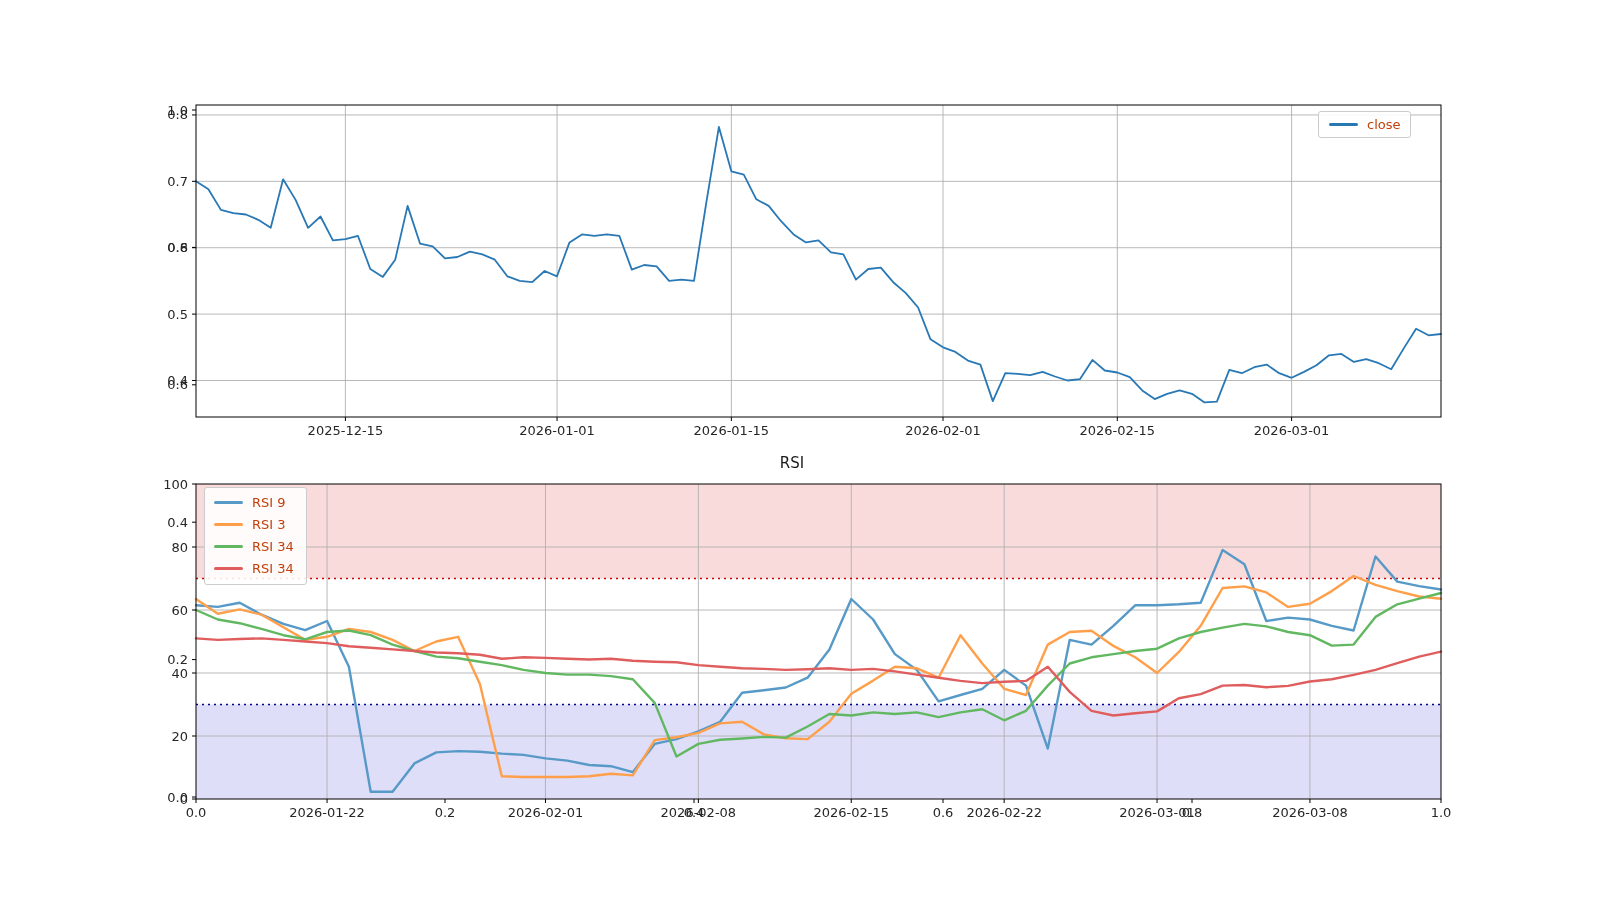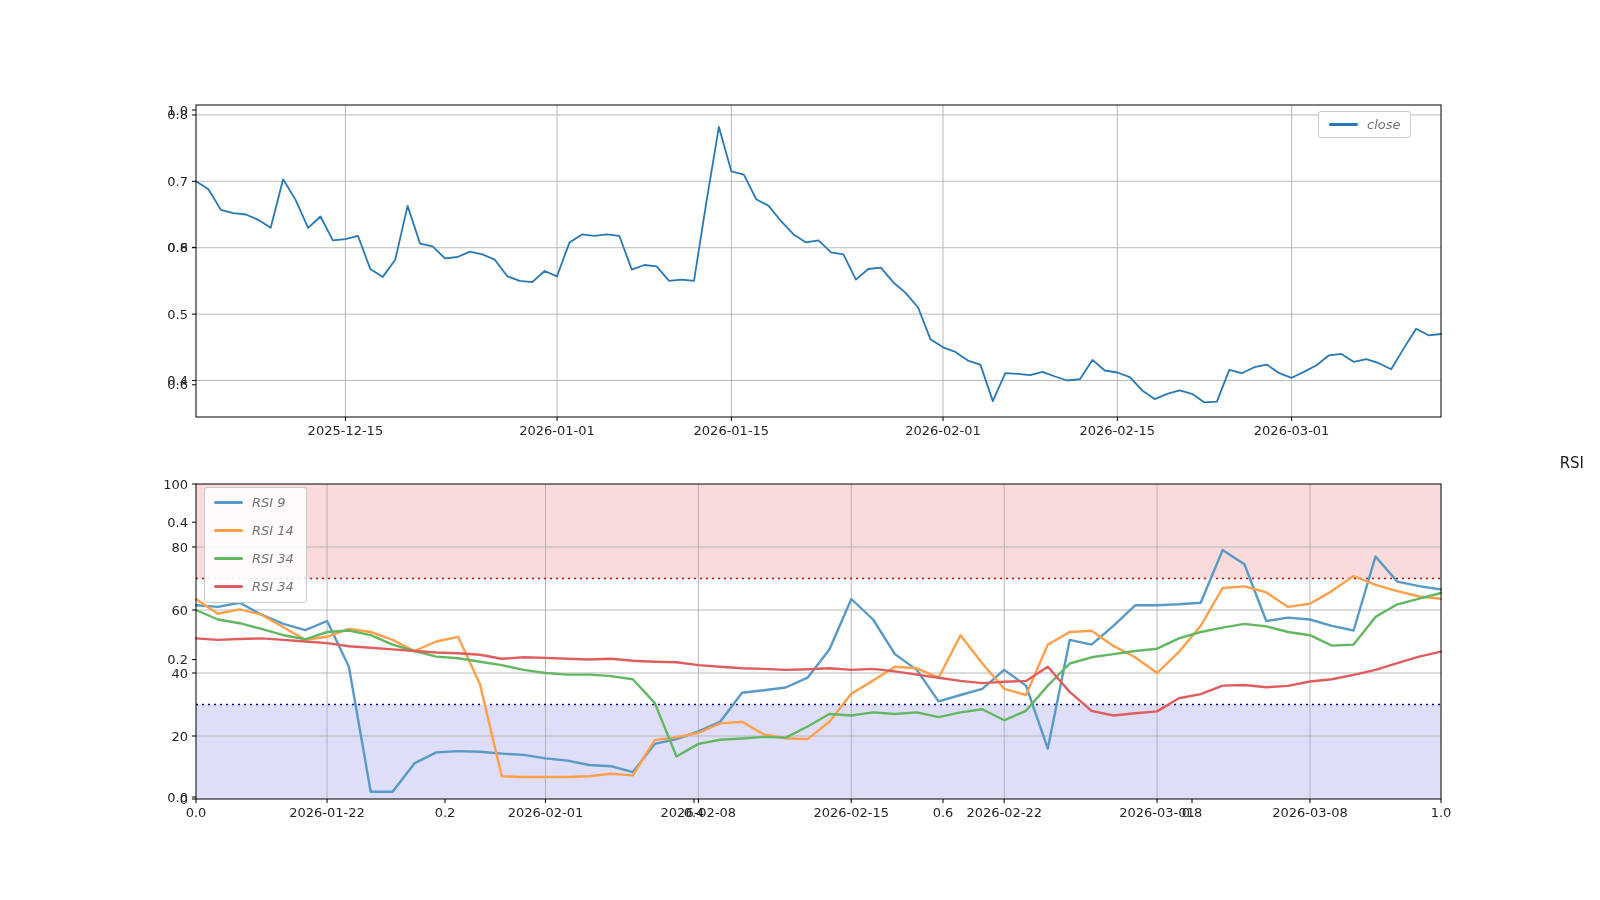--- a/index.html
+++ b/index.html
@@ -1,29 +1,29 @@
 <!DOCTYPE html>
 <html><head>
 <meta charset="utf-8">
 <style>
   html,body{margin:0;padding:0;background:#ffffff;}
   .stage{position:relative;width:1600px;height:900px;background:#ffffff;overflow:hidden;
          font-family:"DejaVu Sans","Liberation Sans",sans-serif;}
   svg{position:absolute;left:0;top:0;}
   svg text{font-family:"DejaVu Sans","Liberation Sans",sans-serif;}
   .legend{position:absolute;background:rgba(255,255,255,0.88);border:1px solid #cccccc;
-          border-radius:3px;font-size:13px;color:#737373;font-style:italic;}
+          border-radius:3px;font-size:13px;color:#c2410c;}
   .legend-top{left:1318px;top:111px;display:flex;align-items:center;gap:9px;padding:5px 10px;}
   .legend-bottom{left:204px;top:487px;display:flex;flex-direction:column;
-                 align-items:flex-start;gap:13px;padding:7px 12px 8px 9px;}
+                 align-items:flex-start;gap:7px;padding:7px 12px 8px 9px;}
   .legend .row{display:flex;align-items:center;gap:9px;}
   .legend .sample{display:inline-block;width:29px;height:3px;border-radius:1.5px;}
   .watermark{position:absolute;left:0;top:430px;width:1600px;text-align:center;
              font-size:22px;color:#8c8c8c;}
-  .rsi-title{position:absolute;left:0;top:454px;width:1584px;text-align:right;
+  .rsi-title{position:absolute;left:0;top:454px;width:1584px;text-align:center;
              font-size:15px;color:#1a1a1a;}
 </style>
 </head>
 <body>
 
 <div class="stage">
 
   <svg id="chart-canvas" width="1600" height="900" viewBox="0 0 1600 900">
       <line x1="196" x2="1441" y1="380.4893617021276" y2="380.4893617021276" stroke="#b0b0b0" stroke-width="0.9"></line>
       <line x1="196" x2="1441" y1="314.1063829787234" y2="314.1063829787234" stroke="#b0b0b0" stroke-width="0.9"></line>
@@ -139,21 +139,21 @@
     <span>close</span>
   </div>
 
   <div class="legend legend-bottom">
     <div class="row">
       <span class="sample" style="background: rgb(87, 153, 199);"></span>
       <span>RSI 9</span>
     </div>
     <div class="row">
       <span class="sample" style="background: rgb(255, 159, 74);"></span>
-      <span>RSI 14</span>
+      <span>RSI 3</span>
     </div>
     <div class="row">
       <span class="sample" style="background: rgb(97, 184, 97);"></span>
       <span>RSI 34</span>
     </div>
     <div class="row">
       <span class="sample" style="background: rgb(224, 93, 94);"></span>
       <span>RSI 34</span>
     </div>
   </div>

